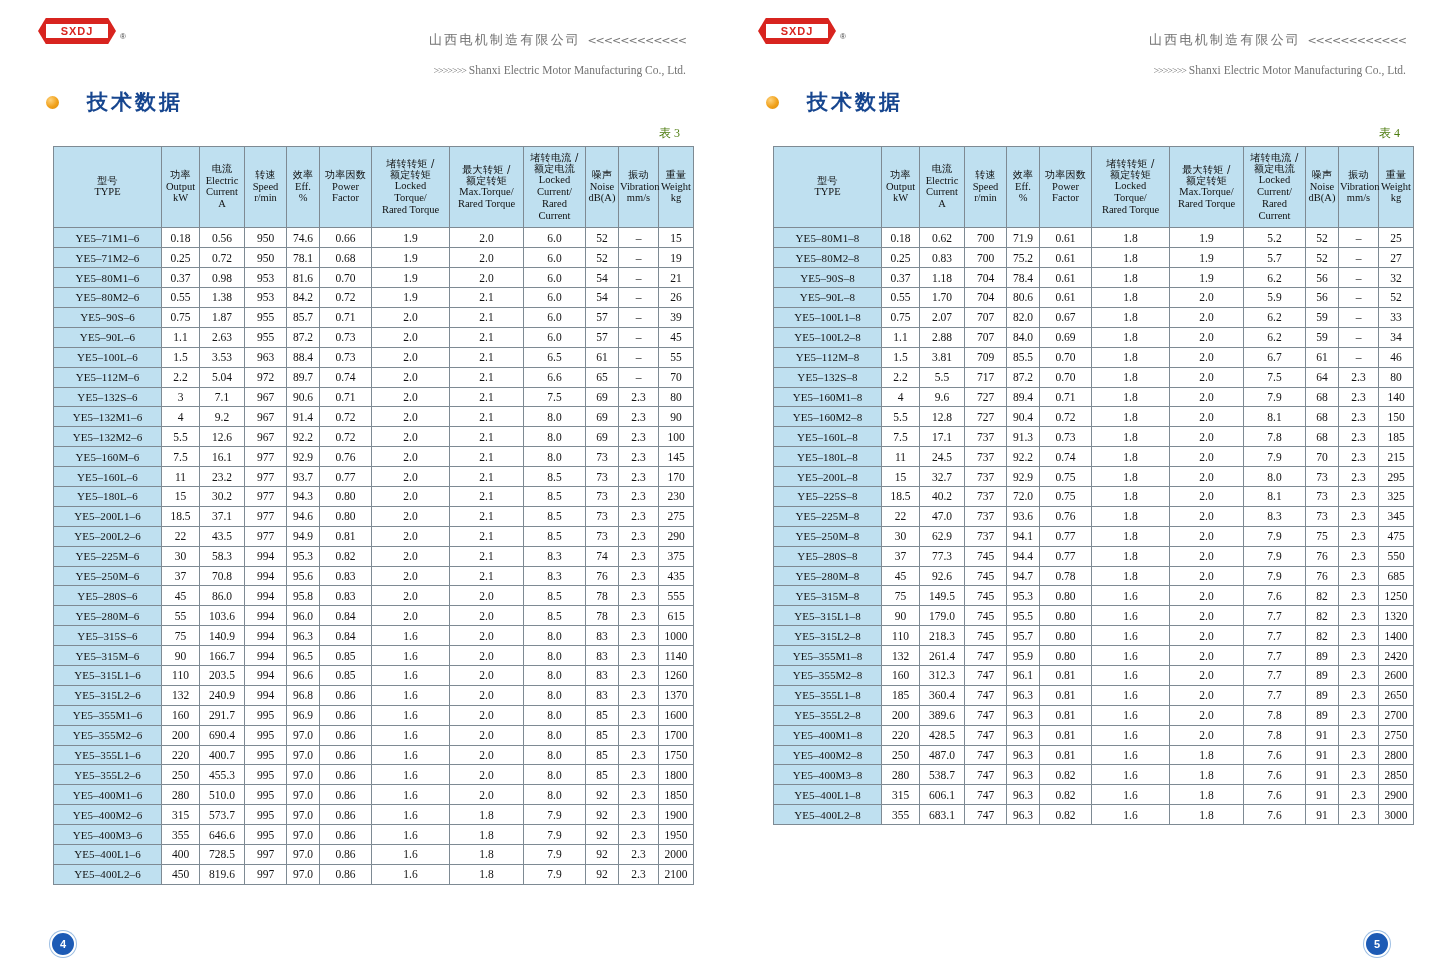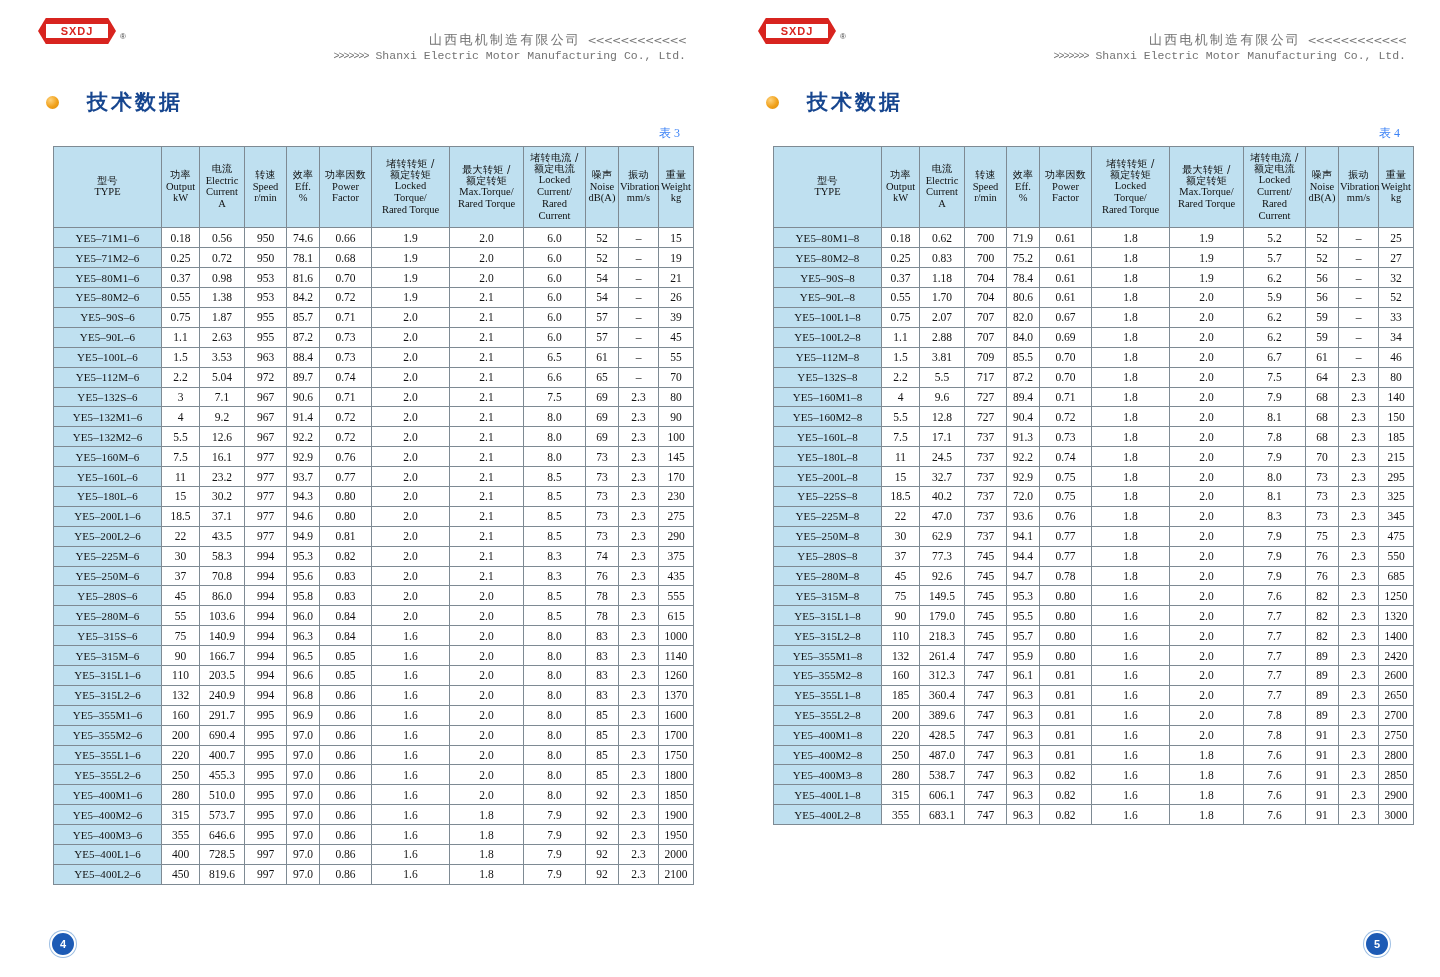--- a/index.html
+++ b/index.html
@@ -86,24 +86,24 @@
     font-size: 13px;
     letter-spacing: 2.2px;
     font-weight: normal;
     white-space: nowrap;
   }
   .company-cn .chev {
     letter-spacing: -1px;
     font-size: 11px;
   }
   .company-en {
-    font-family: Liberation Mono, monospace;
+    font-family: Liberation Serif, serif;
     font-size: 11.5px;
     white-space: nowrap;
-    margin-top: 1px;
+    margin-top: 15px;
   }
   .company-en .chev {
     letter-spacing: -1px;
     font-size: 10px;
   }
 
   
   .section-title {
     position: relative;
     margin: 26px 0 0 46px;
@@ -124,21 +124,21 @@
     font-size: 21px;
     font-weight: bold;
     letter-spacing: 3px;
     color: #17468f;
   }
 
   
   .table-no {
     text-align: right;
     font-size: 12px;
-    color: #3b82f6;
+    color: #4d7c0f;
     margin: 9px 40px 4px 0;
     font-family: "Liberation Serif", serif;
   }
 
   
   .tbl-wrap {
     margin: 0 0 0 53px;
     width: 620px;
   }
   table.data {

